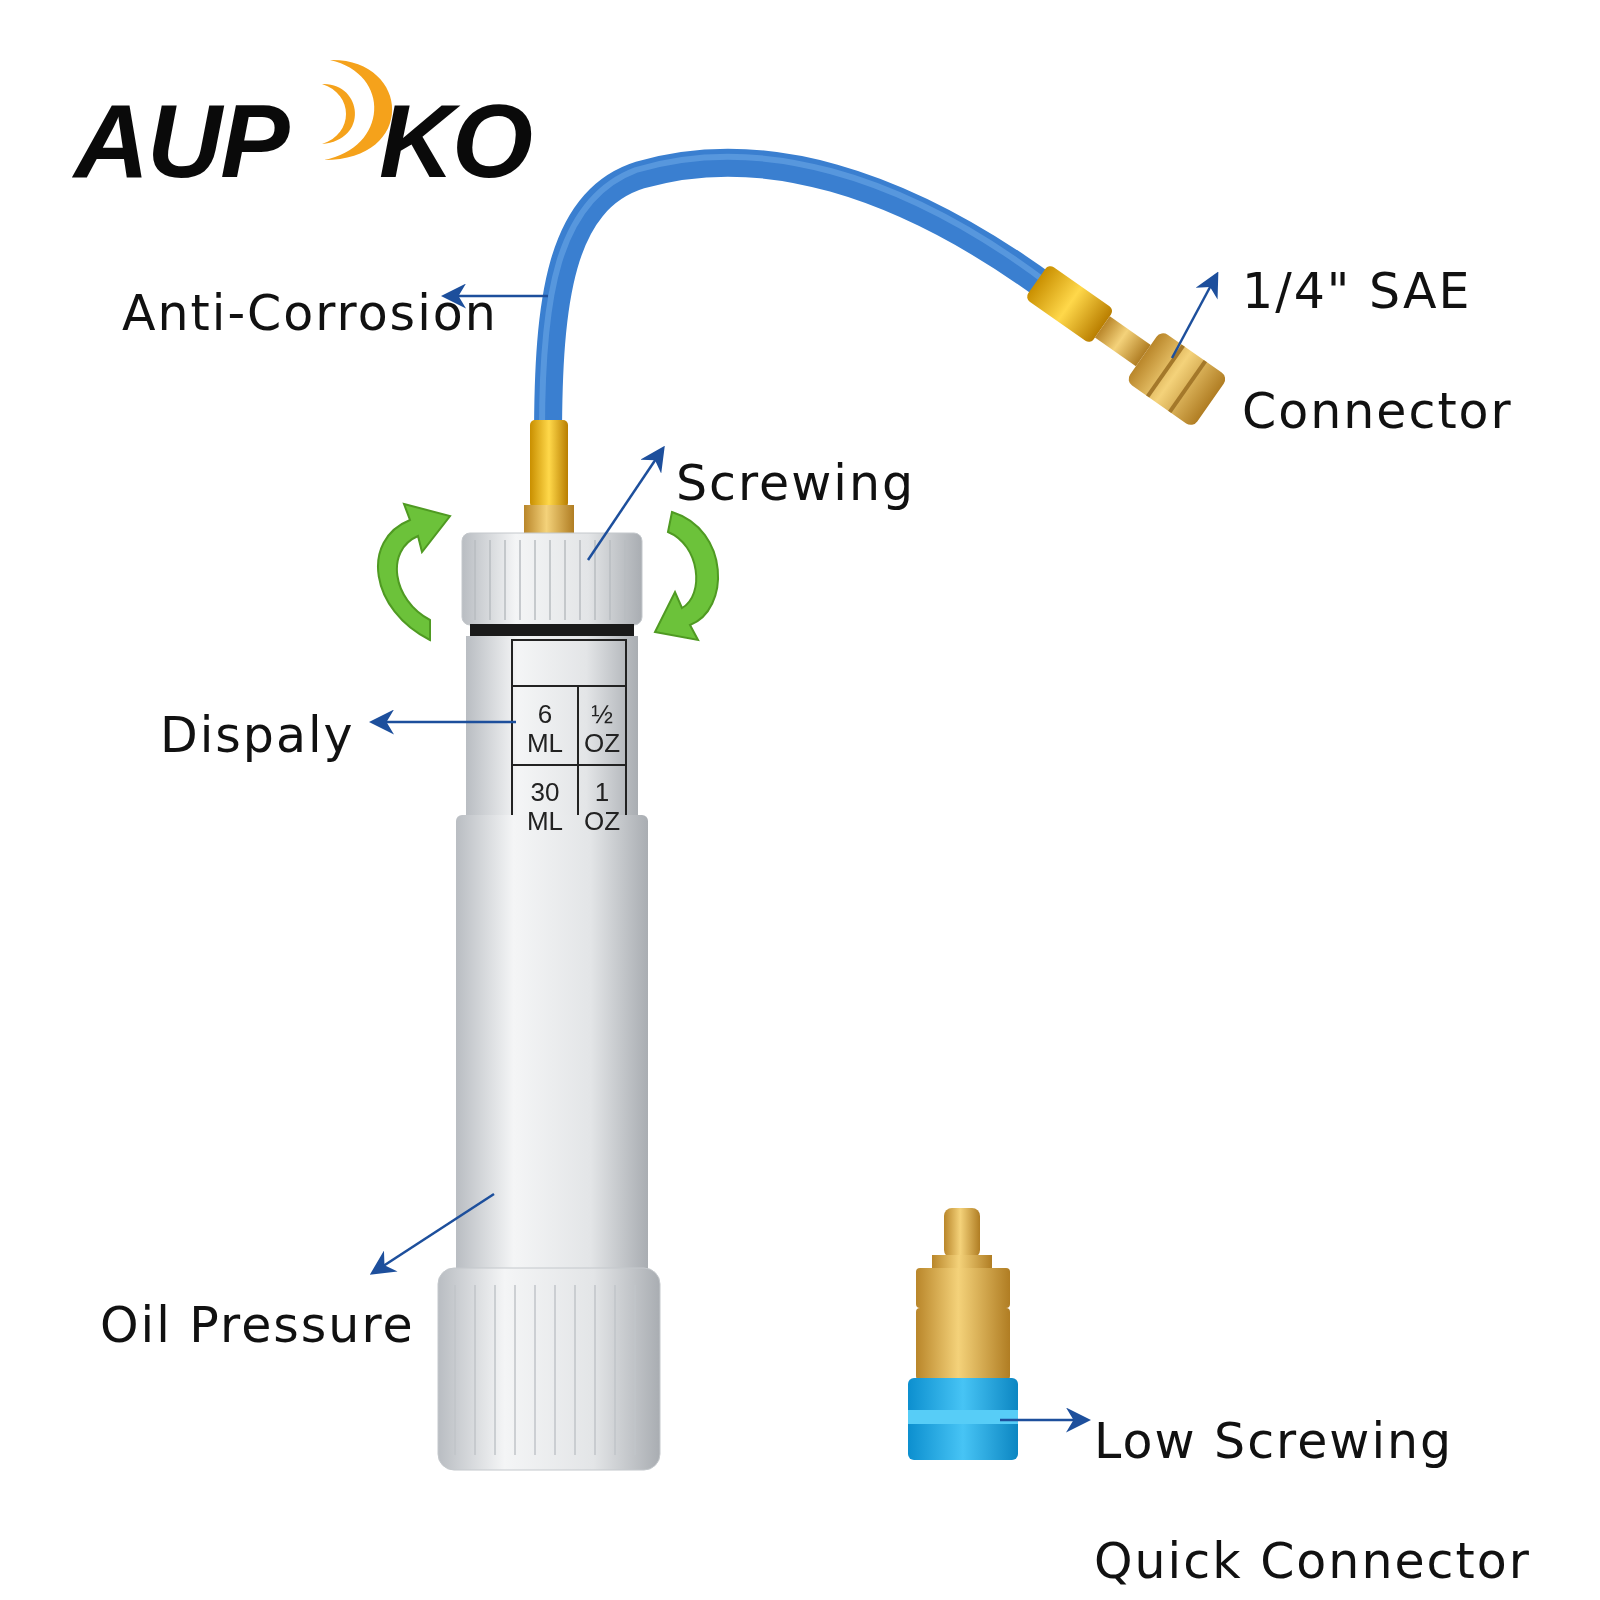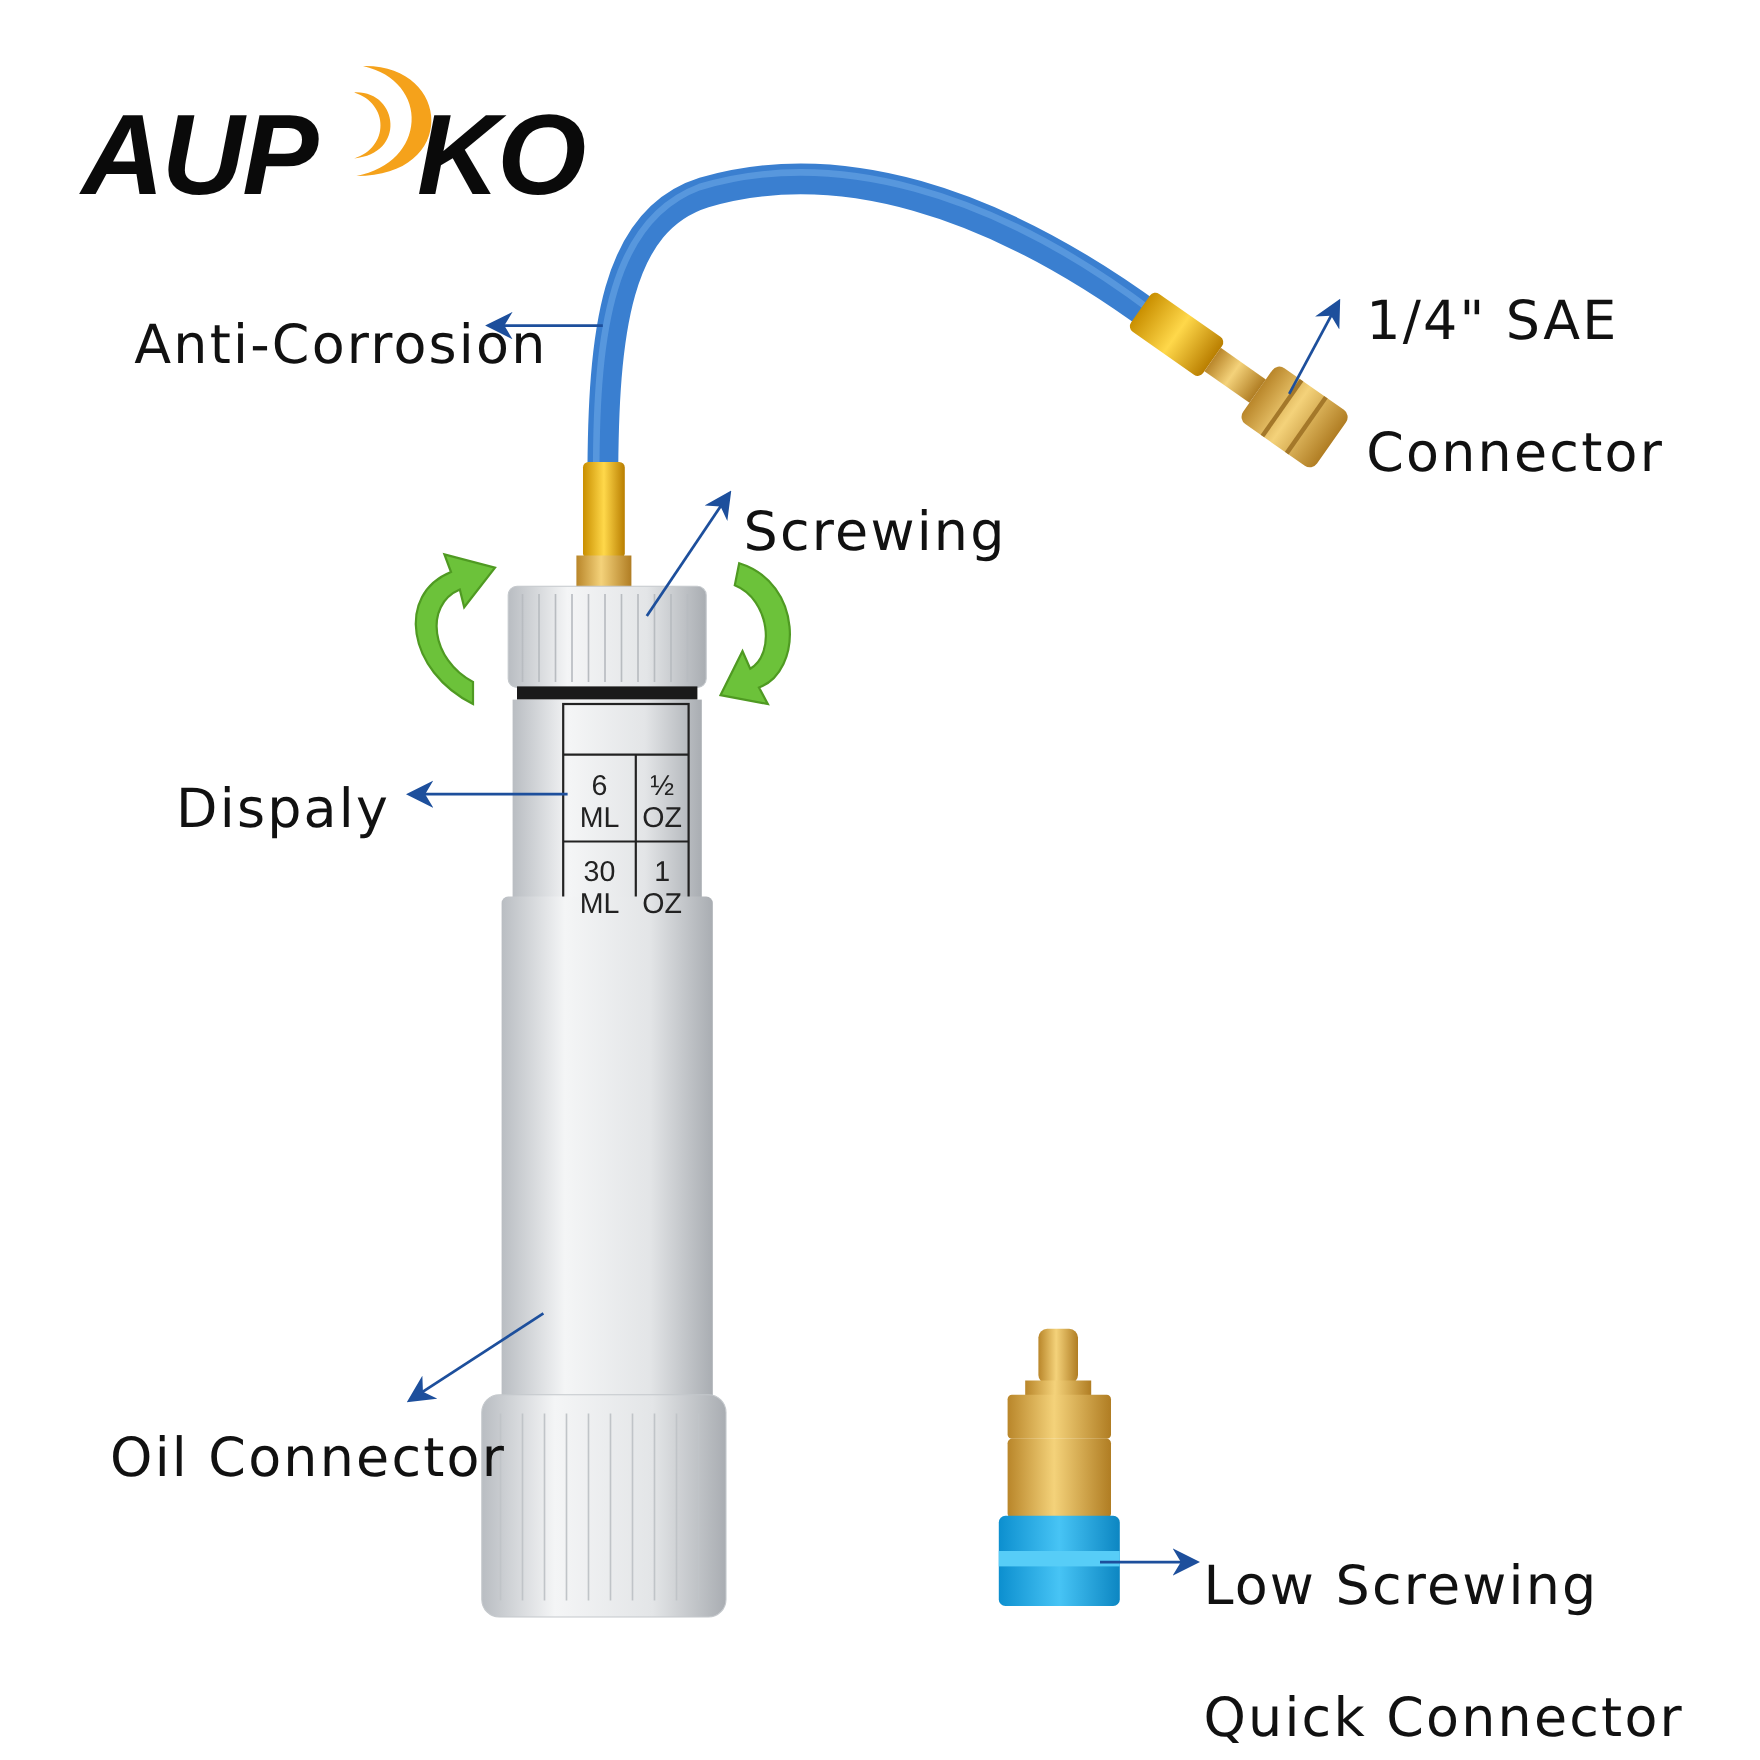--- a/index.html
+++ b/index.html
@@ -152,18 +152,18 @@
   <div>1/4" SAE</div>
   <div>Connector</div>
 </div>
 <div class="abs label" style="left:676px;top:394px;">
   <div>Screwing</div>
 </div>
 <div class="abs label" style="left:160px;top:646px;">
   <div>Dispaly</div>
 </div>
 <div class="abs label" style="left:100px;top:1236px;">
-  <div>Oil Connector</div>
+  <div>Oil Pressure</div>
 </div>
 <div class="abs label" style="left:1094px;top:1352px;">
   <div>Low Screwing</div>
   <div>Quick Connector</div>
 </div>
 
 </body></html>

